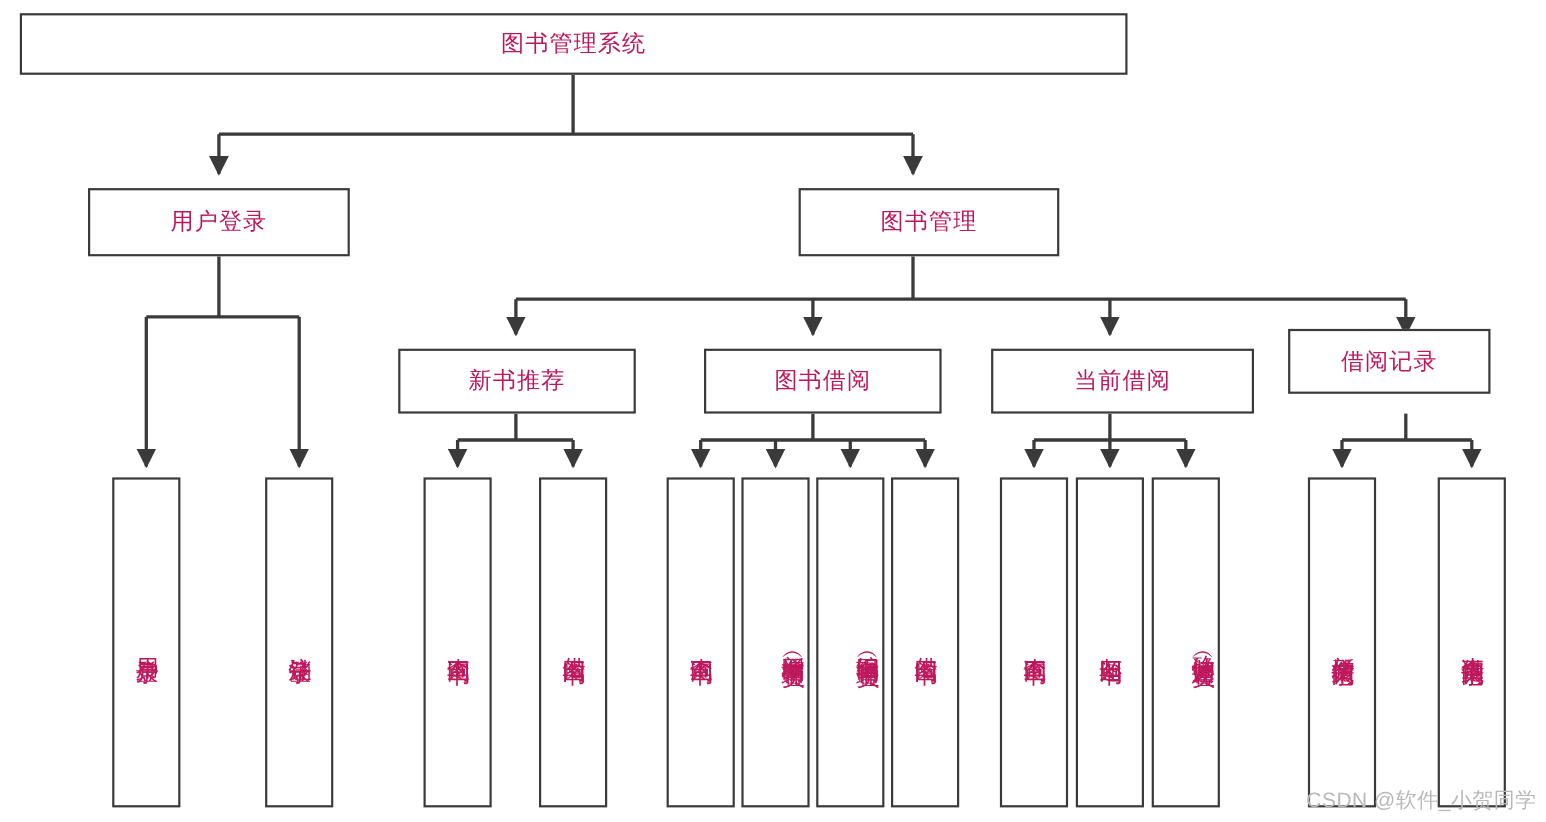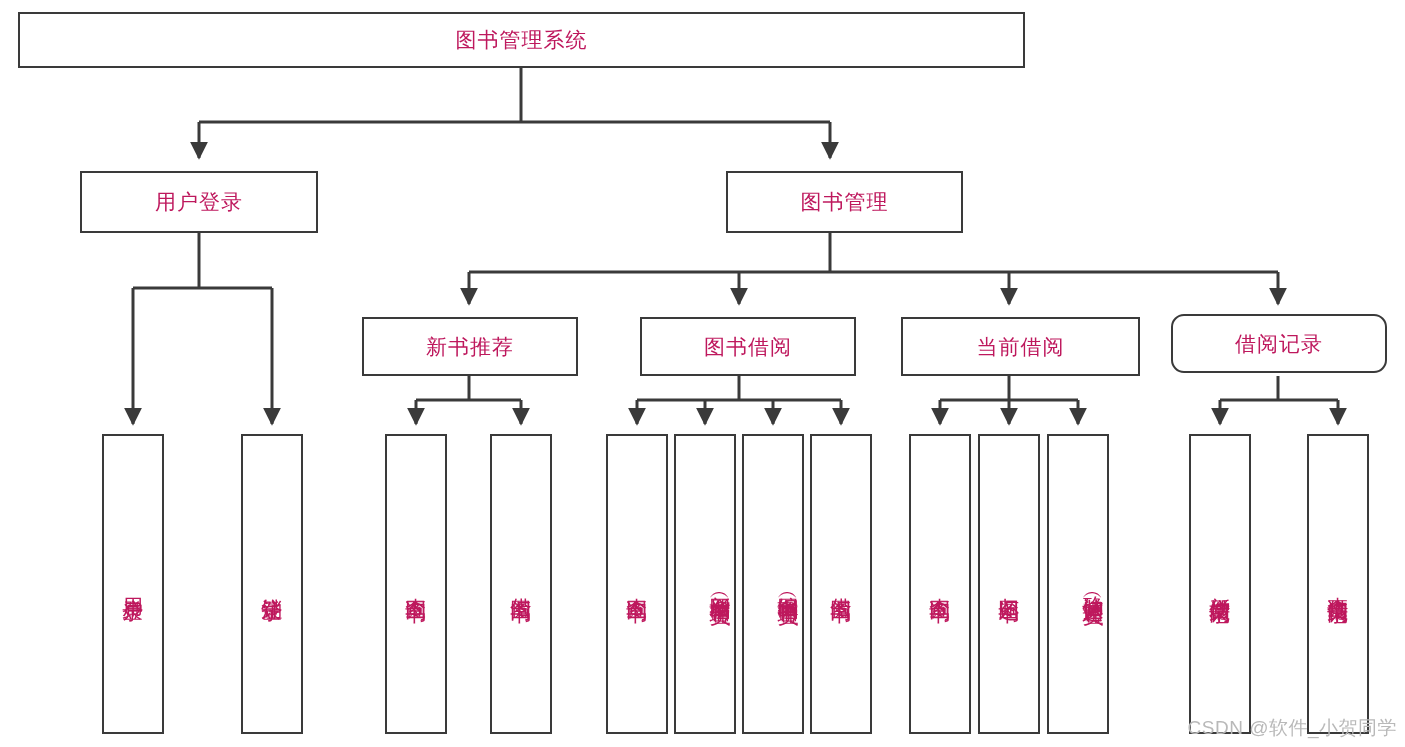--- a/index.html
+++ b/index.html
@@ -138,21 +138,21 @@
 
   <div class="node h" style="left:362px; top:317px; width:216px; height:59px;">
     <span class="label">新书推荐</span>
   </div>
   <div class="node h" style="left:640px; top:317px; width:216px; height:59px;">
     <span class="label">图书借阅</span>
   </div>
   <div class="node h" style="left:901px; top:317px; width:239px; height:59px;">
     <span class="label">当前借阅</span>
   </div>
-  <div class="node h" style="left:1171px; top:314px; width:216px; height:59px;border-radius:13px;">
+  <div class="node h" style="left:1171px; top:299px; width:184px; height:59px;">
     <span class="label">借阅记录</span>
   </div>
 
   <div class="node v mid" style="left:102px; top:434px; width:62px; height:300px;">
     <span class="label">用户登录</span>
   </div>
   <div class="node v mid" style="left:241px; top:434px; width:62px; height:300px;">
     <span class="label">注销登录</span>
   </div>
 

